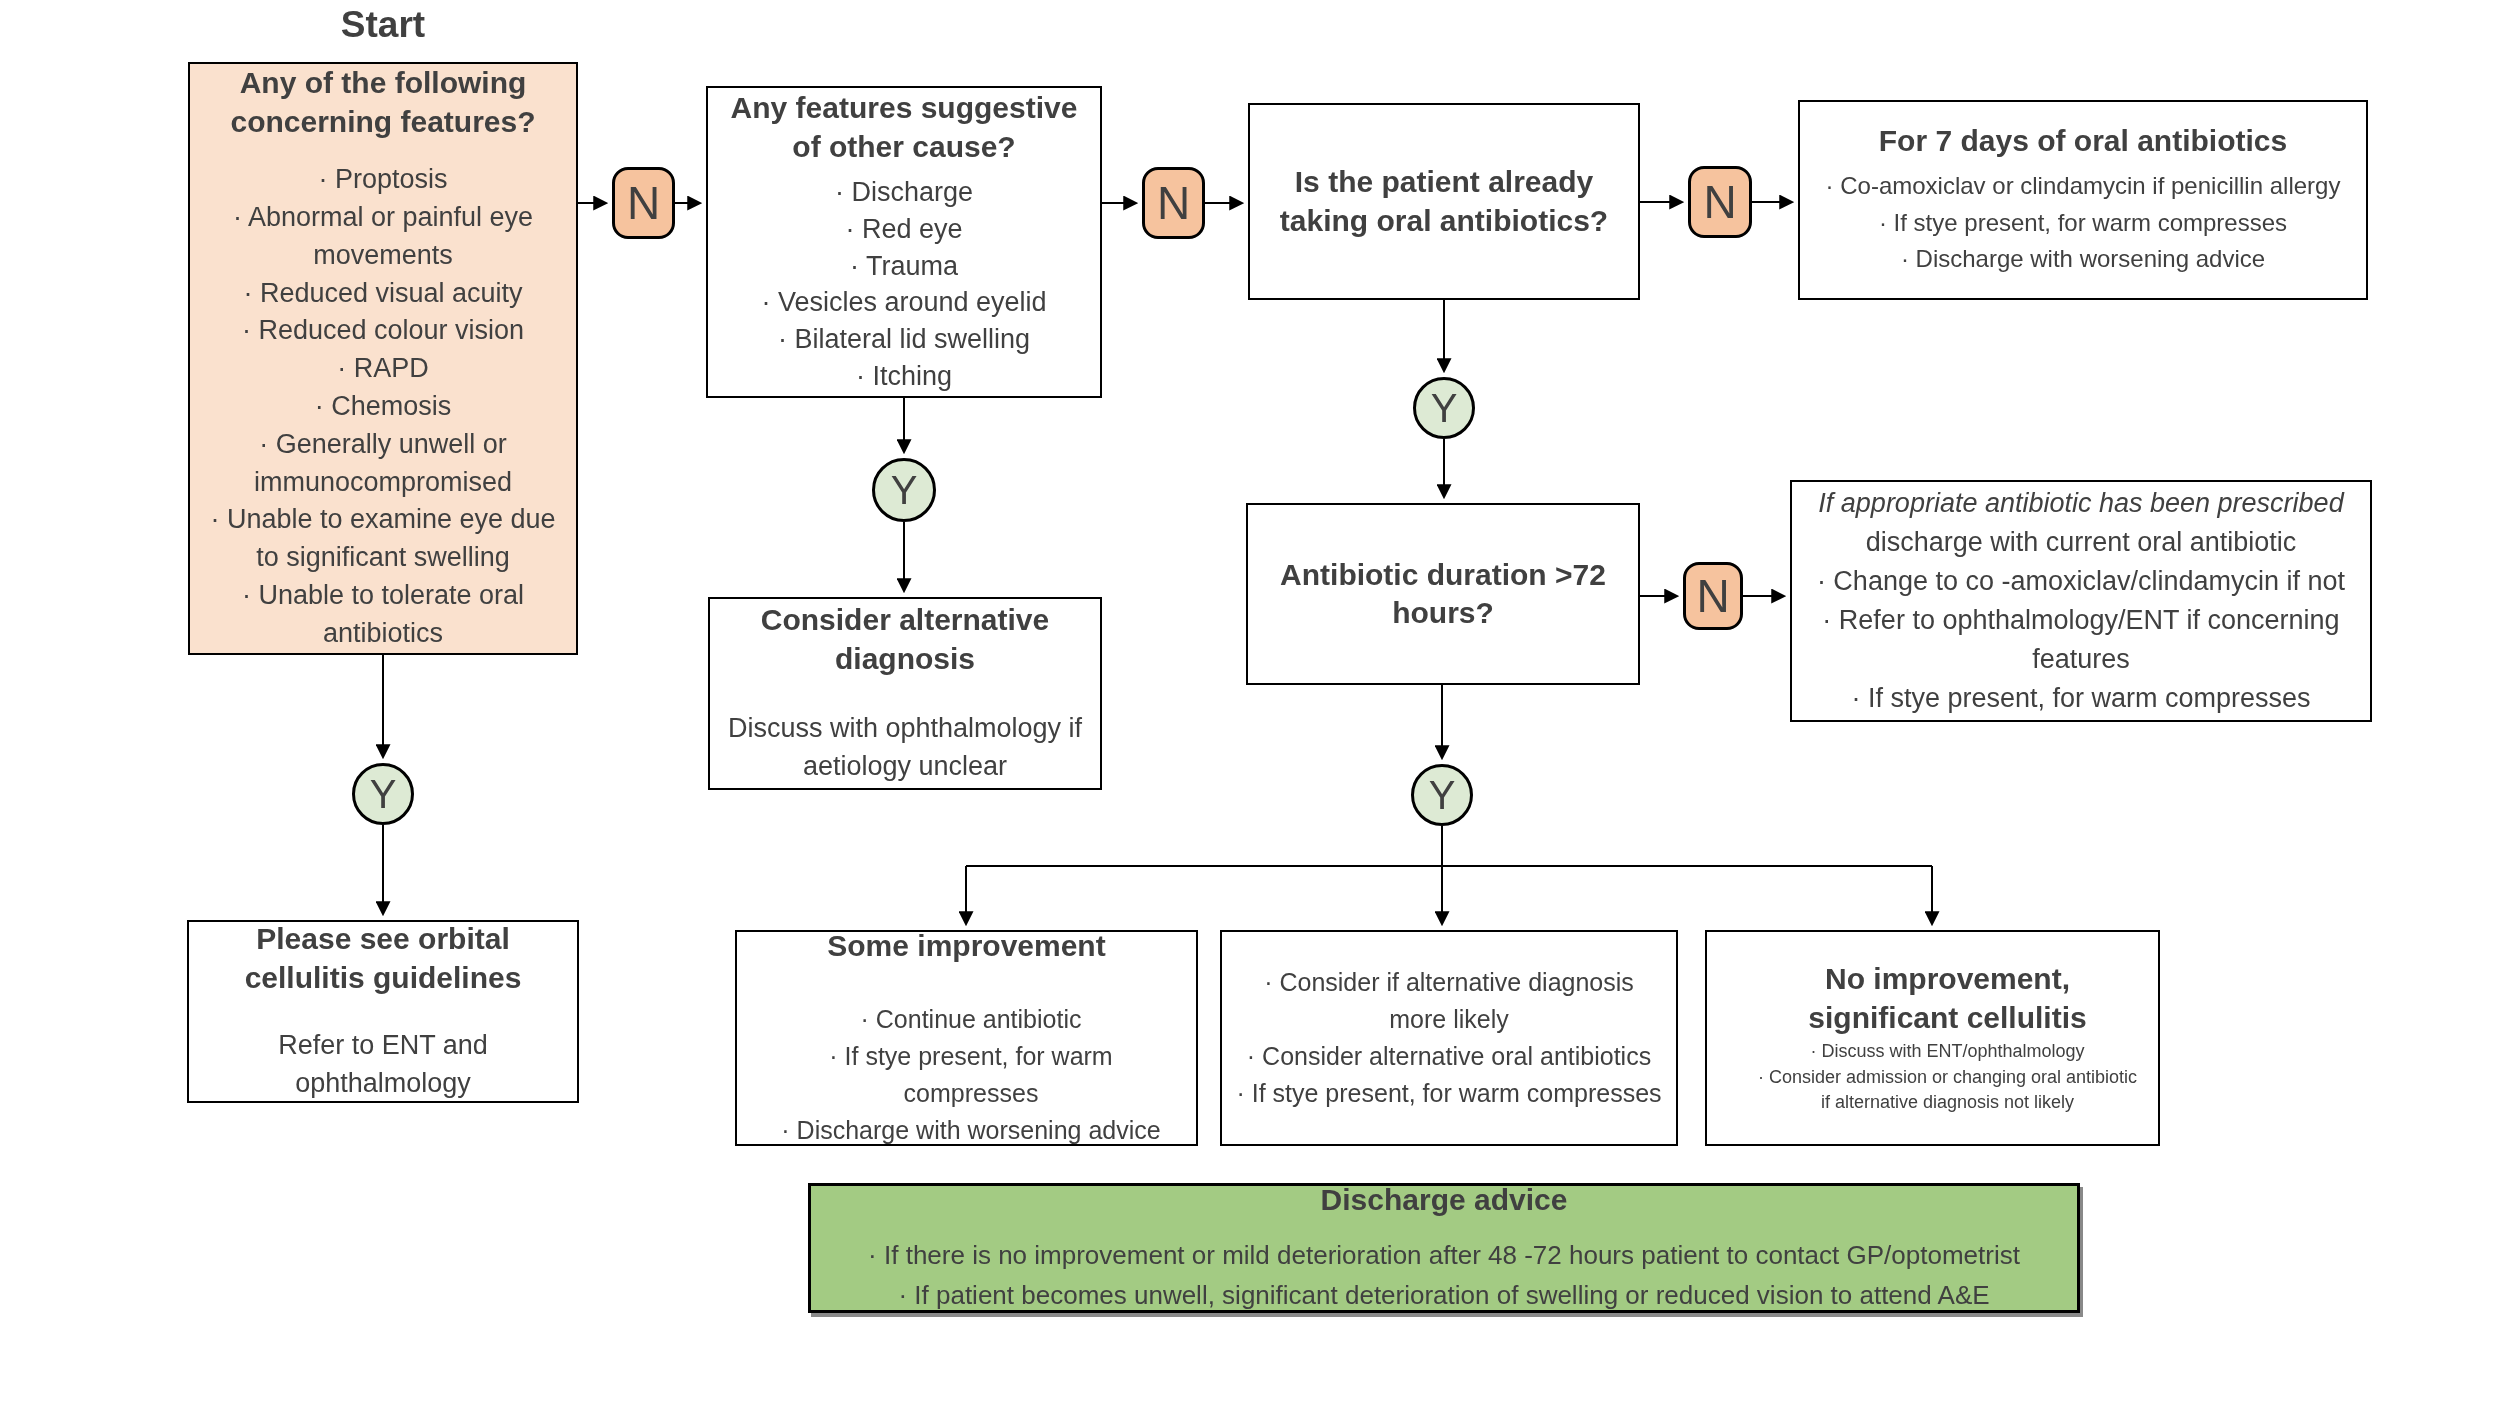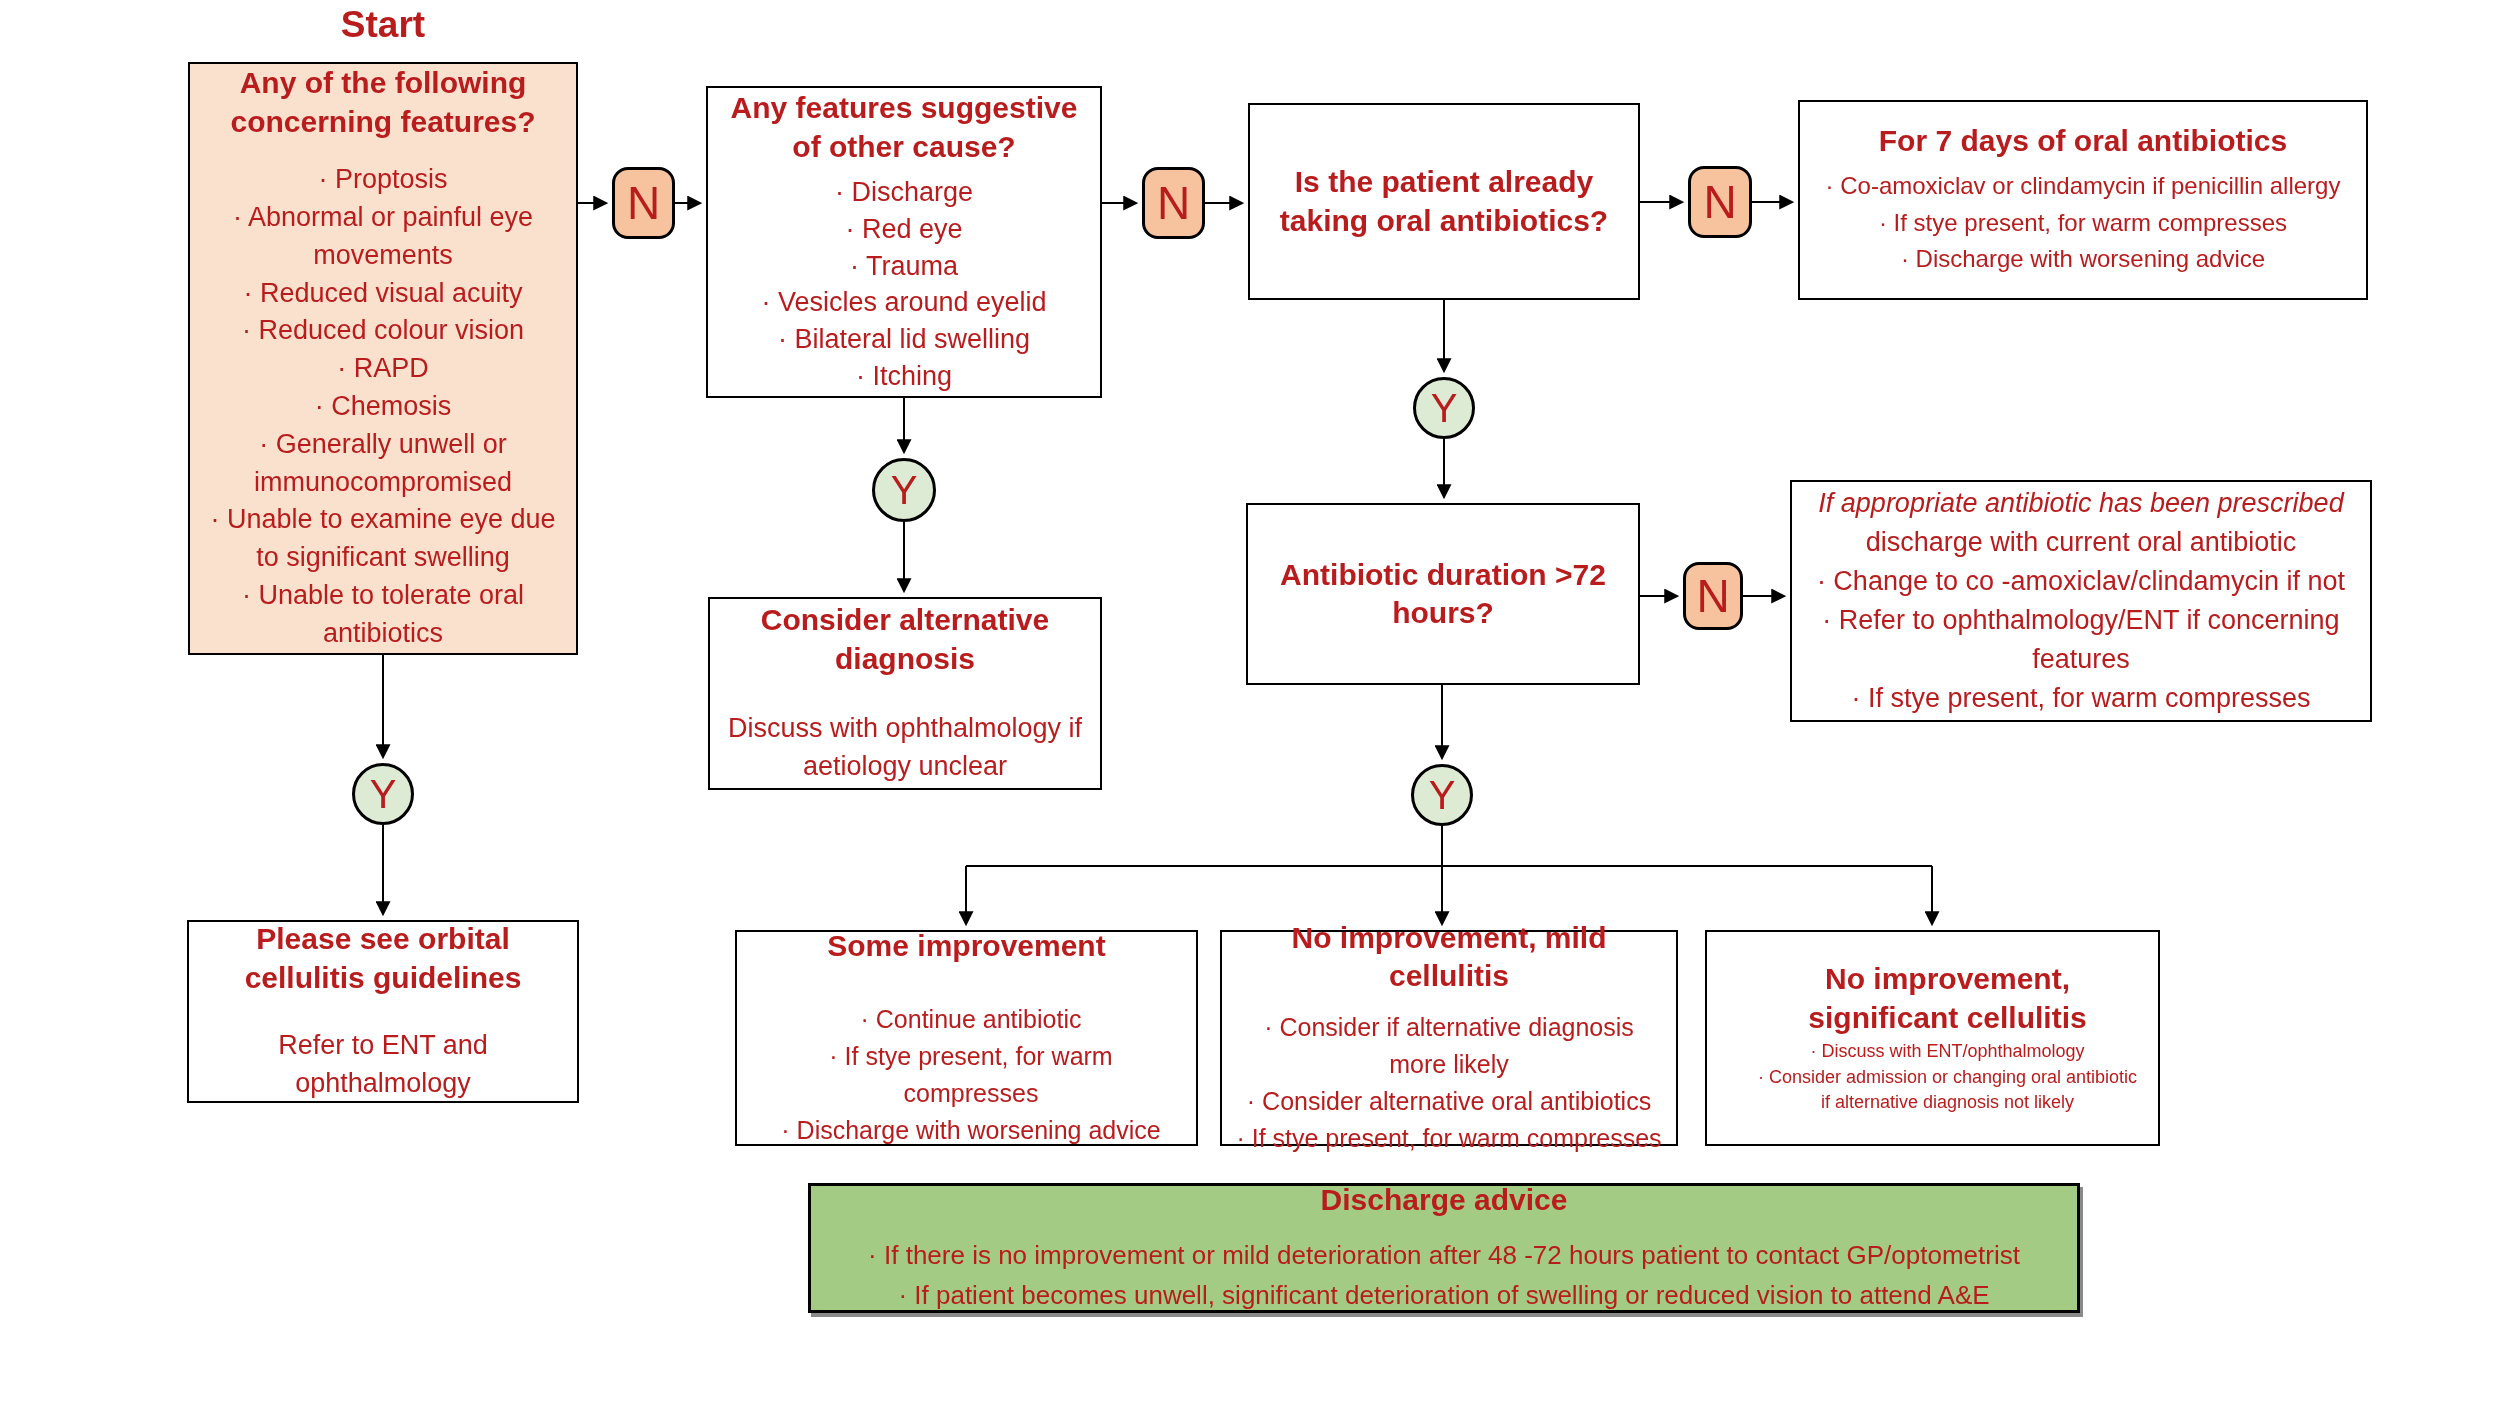--- a/index.html
+++ b/index.html
@@ -1,18 +1,18 @@
 <!DOCTYPE html>
 <html style="--box-fill-peach: #FAE1CE; --badge-fill: #F6C39E; --circle-fill: #DDEAD4; --green-fill: #A3CB83; --border: #000000;"><head>
 <meta charset="utf-8">
 <style>
   html,body{margin:0;padding:0;background:#fff;}
   .canvas{
     position:relative; width:2500px; height:1406px; background:#ffffff;
-    font-family:"Liberation Sans", sans-serif; color:#b91c1c; overflow:hidden;
+    font-family:"Liberation Sans", sans-serif; color:#404040; overflow:hidden;
   }
   .start-label{
     position:absolute; left:288px; top:4px; width:190px;
     font-size:37px; font-weight:700; text-align:center;
   }
   .node{
     position:absolute; box-sizing:border-box; background:#fff;
     border:2px solid #000; display:flex; flex-direction:column;
     justify-content:center; align-items:center; text-align:center;
     padding:8px 14px;
@@ -195,21 +195,20 @@
   <div class="node n9" style="left:735px;top:930px;width:463px;height:216px;">
     <div class="title">Some improvement</div>
     <div class="items">
         <div class="li">· Continue antibiotic</div>
         <div class="li">· If stye present, for warm compresses</div>
         <div class="li">· Discharge with worsening advice</div>
       </div>
   </div>
 
   <div class="node n10" style="left:1220px;top:930px;width:458px;height:216px;">
-    <div class="title">No improvement, mild cellulitis</div>
     <div class="items">
         <div class="li">· Consider if alternative diagnosis more likely</div>
         <div class="li">· Consider alternative oral antibiotics</div>
         <div class="li">· If stye present, for warm compresses</div>
       </div>
   </div>
 
   <div class="node n11" style="left:1705px;top:930px;width:455px;height:216px;padding-left:44px;">
     <div class="title">No improvement, significant cellulitis</div>
     <div class="items">

